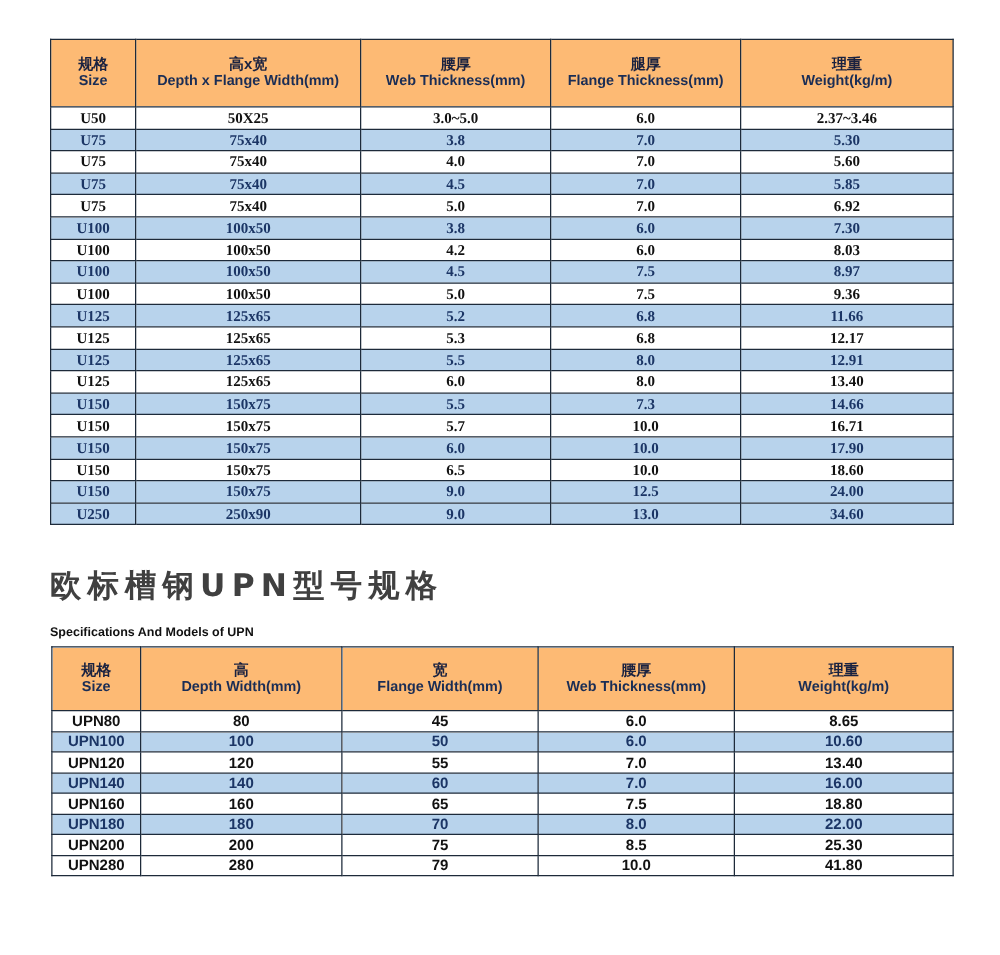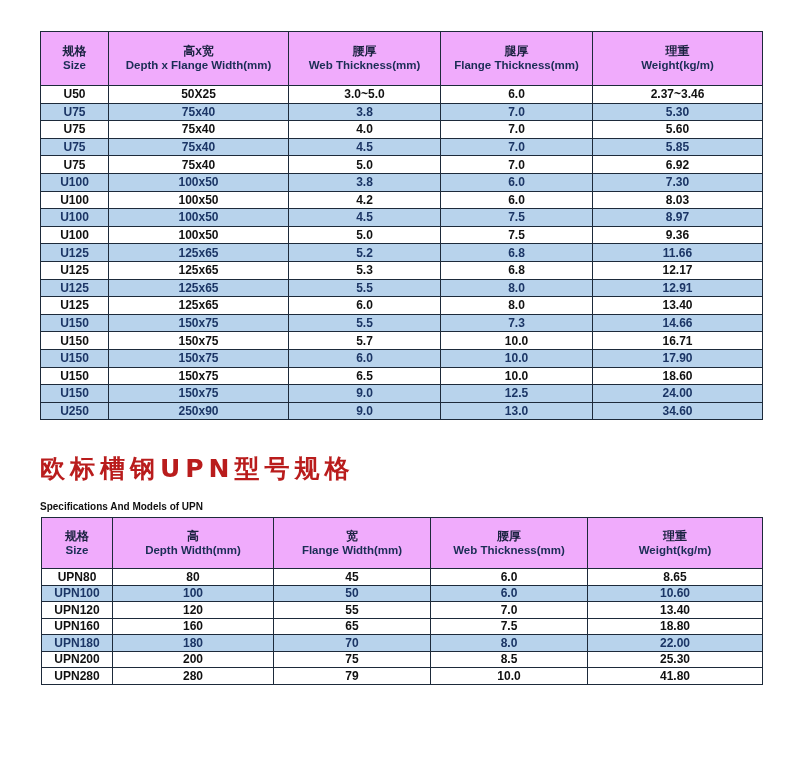--- a/index.html
+++ b/index.html
@@ -1,30 +1,30 @@
 <!DOCTYPE html>
 <html><head>
 <meta charset="utf-8">
 <style>
   html,body{margin:0;padding:0;background:#fff;}
   body{width:800px;height:764px;position:relative;overflow:hidden;font-family:"Liberation Sans",sans-serif;}
   table{position:absolute;border-collapse:collapse;table-layout:fixed;font-weight:bold;}
   td,th{border:1.5px solid #1d2a3a;text-align:center;padding:0;font-size:12px;line-height:1;white-space:nowrap;overflow:hidden;}
-  th{background:#f0abfc;color:#1a2d55;font-weight:bold;margin-top:48px;}
+  th{background:#fdba74;color:#1a2d55;font-weight:bold;margin-top:48px;}
   th .cn{display:block;font-size:12px;margin-bottom:3px;color:#1a2240;}
   th .en{display:block;font-size:11.5px;text-align:center;}
   tr.odd td{background:#ffffff;color:#111;}
   tr.even td{background:#b8d3ec;color:#1b3565;}
   #t1{left:40px;top:31px;width:722px;}
   #t1 thead tr{height:54px;}
-  #t1 tbody tr{height:17.6px;}
+  #t1 tbody tr{height:17.6px;font-family:Liberation Serif, serif;}
   #t2{left:41px;top:517px;width:721px;}
   #t2 thead tr{height:51px;}
   #t2 tbody tr{height:16.5px;}
-  .title-cn{position:absolute;left:40px;top:452px;font-size:25px;font-weight:bold;letter-spacing:5px;color:#b91c1c;font-family:"DejaVu Sans",sans-serif;}
+  .title-cn{position:absolute;left:40px;top:452px;font-size:25px;font-weight:bold;letter-spacing:5px;color:#404040;font-family:"DejaVu Sans",sans-serif;}
   .title-en{position:absolute;left:40px;top:501px;font-size:10px;font-weight:bold;color:#111;}
 </style>
 </head>
 <body>
 
 <table id="t1">
   <colgroup>
       <col style="width:68px">
       <col style="width:180px">
       <col style="width:152px">
@@ -242,20 +242,27 @@
         <td>6.0</td>
         <td>10.60</td>
       </tr>
       <tr class="odd">
         <td>UPN120</td>
         <td>120</td>
         <td>55</td>
         <td>7.0</td>
         <td>13.40</td>
       </tr>
+      <tr class="even">
+        <td>UPN140</td>
+        <td>140</td>
+        <td>60</td>
+        <td>7.0</td>
+        <td>16.00</td>
+      </tr>
       <tr class="odd">
         <td>UPN160</td>
         <td>160</td>
         <td>65</td>
         <td>7.5</td>
         <td>18.80</td>
       </tr>
       <tr class="even">
         <td>UPN180</td>
         <td>180</td>

